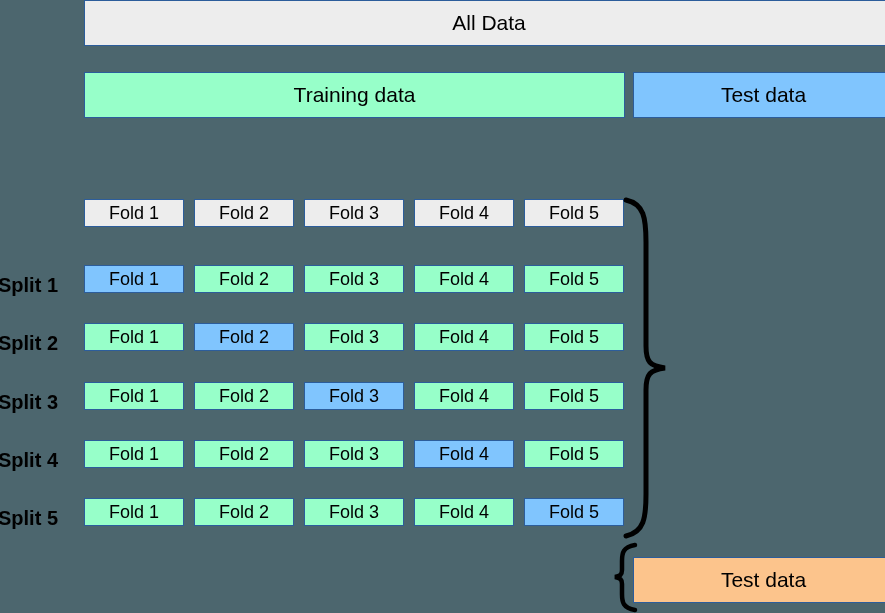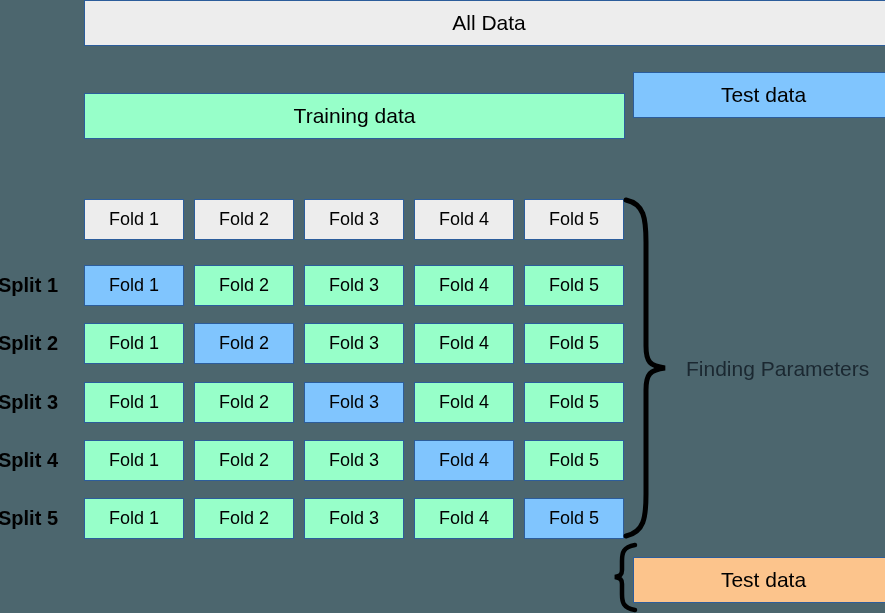--- a/index.html
+++ b/index.html
@@ -31,27 +31,27 @@
     color: #000000;
     white-space: nowrap;
   }
 
   
   .banner {
     font-size: 21px;
     height: 46px;
   }
   .all-data      { left: 84px; top: 0px;  width: 810px; background: #ededed; }
-  .training-data { left: 84px; top: 72px; width: 541px; background: #97ffc9; margin-top: 21px; }
+  .training-data { left: 84px; top: 72px; width: 541px; background: #97ffc9; }
   .test-data-top { left: 633px; top: 72px; width: 261px; background: #80c5fe; }
 
   
   .fold {
     width: 100px;
-    height: 41px;
+    height: 28px;
     font-size: 18px;
   }
   .fold.gray  { background: #ededed; }
   .fold.green { background: #97ffc9; }
   .fold.blue  { background: #80c5fe; }
 
   
   .split-label {
     position: absolute;
     font-size: 20px;
@@ -213,21 +213,20 @@
   <svg class="brace brace-big" viewBox="0 0 52 344">
     <path d="M 6 4
              C 24 8, 26 22, 26 46
              L 26 150
              C 26 166, 30 170, 45 172
              C 30 174, 26 178, 26 194
              L 26 298
              C 26 322, 24 336, 6 340"></path>
   </svg>
 
-  <div class="annot finding-params">Finding Parameters</div>
 
   <svg class="brace brace-small" viewBox="0 0 28 71">
     <path d="M 23 3
              C 11 5, 10 11, 10 19
              L 10 28
              C 10 33, 8 34, 3 35
              C 8 36, 10 37, 10 42
              L 10 52
              C 10 60, 11 66, 23 68"></path>
   </svg>

